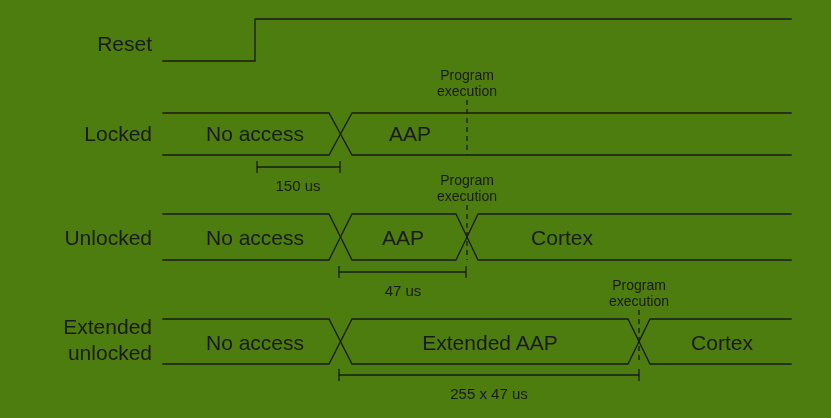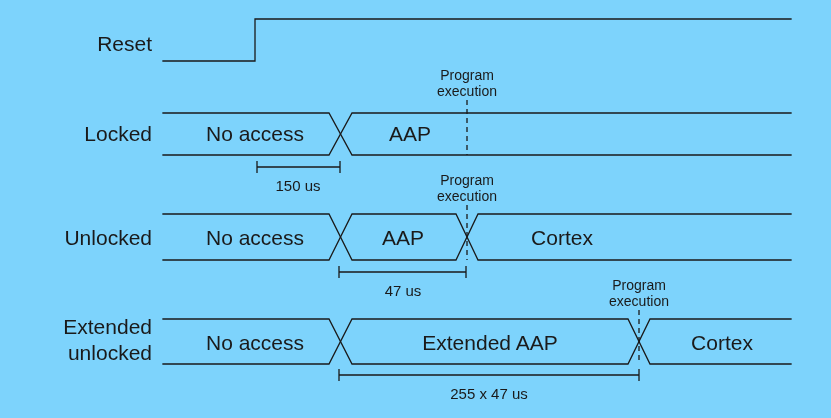--- a/index.html
+++ b/index.html
@@ -4,21 +4,21 @@
 <style>
   html, body {
     margin: 0;
     padding: 0;
     background: #ffffff;
   }
   #diagram-root {
     position: relative;
     width: 831px;
     height: 418px;
-    background: #7dd3fc;
+    background: #4d7c0f;
     font-family: "Liberation Sans", sans-serif;
     overflow: hidden;
   }
   svg#timing-svg {
     position: absolute;
     top: 0;
     left: 0;
     width: 831px;
     height: 418px;
   }

